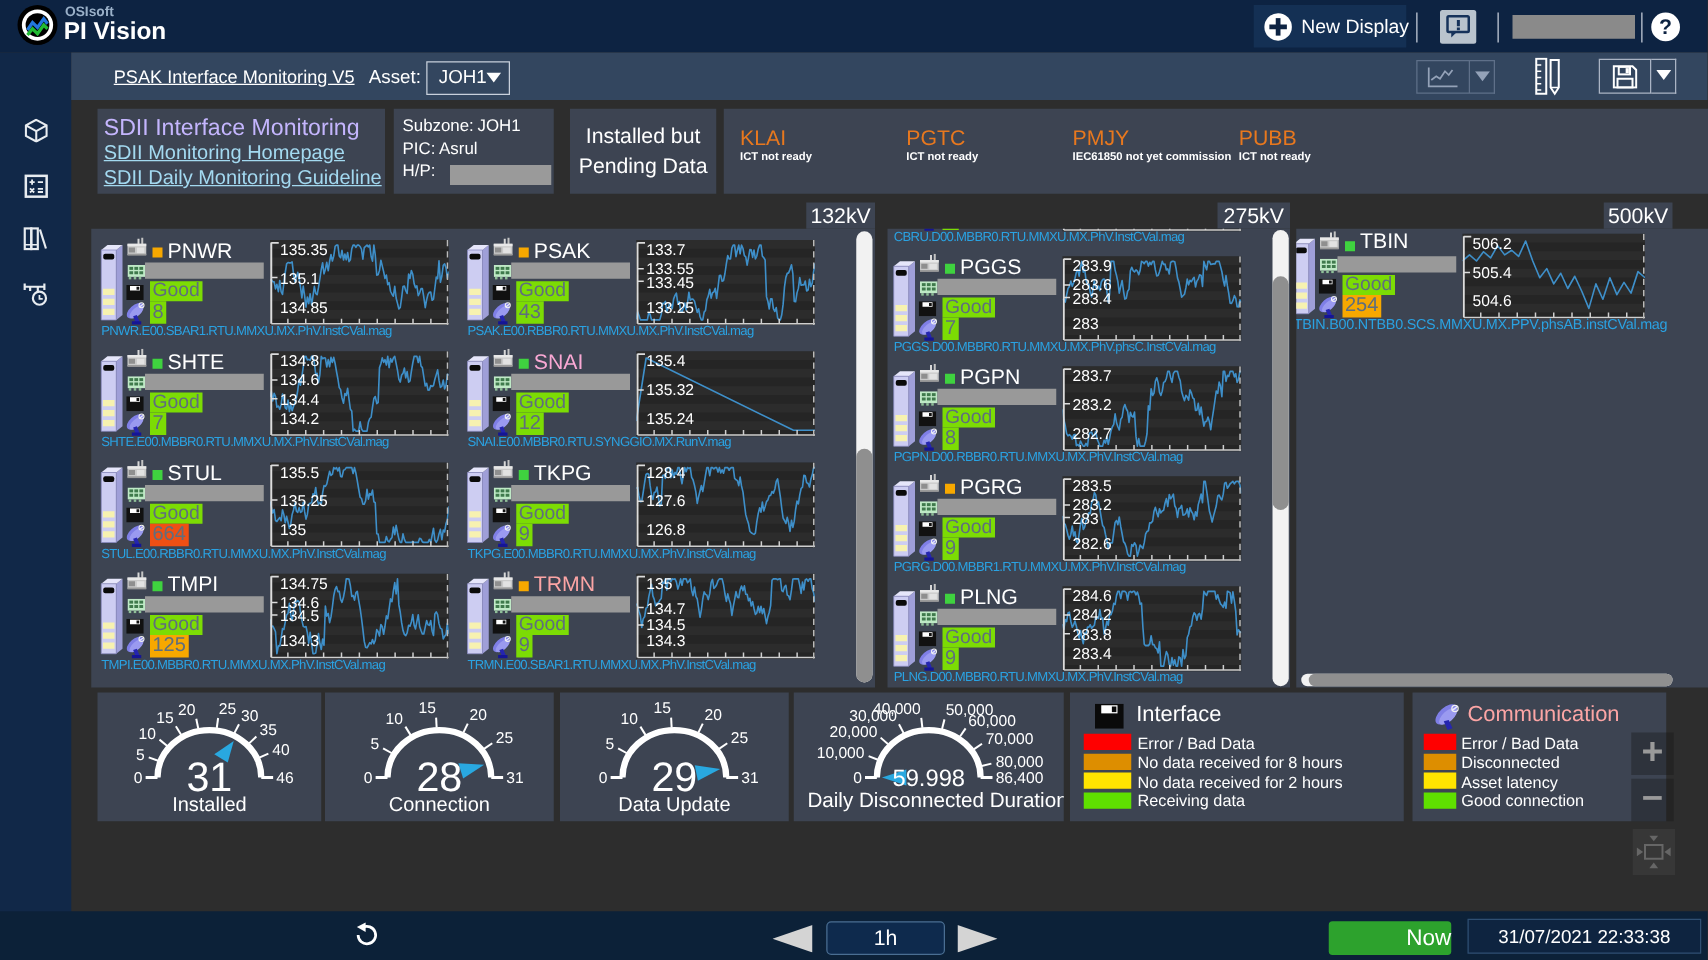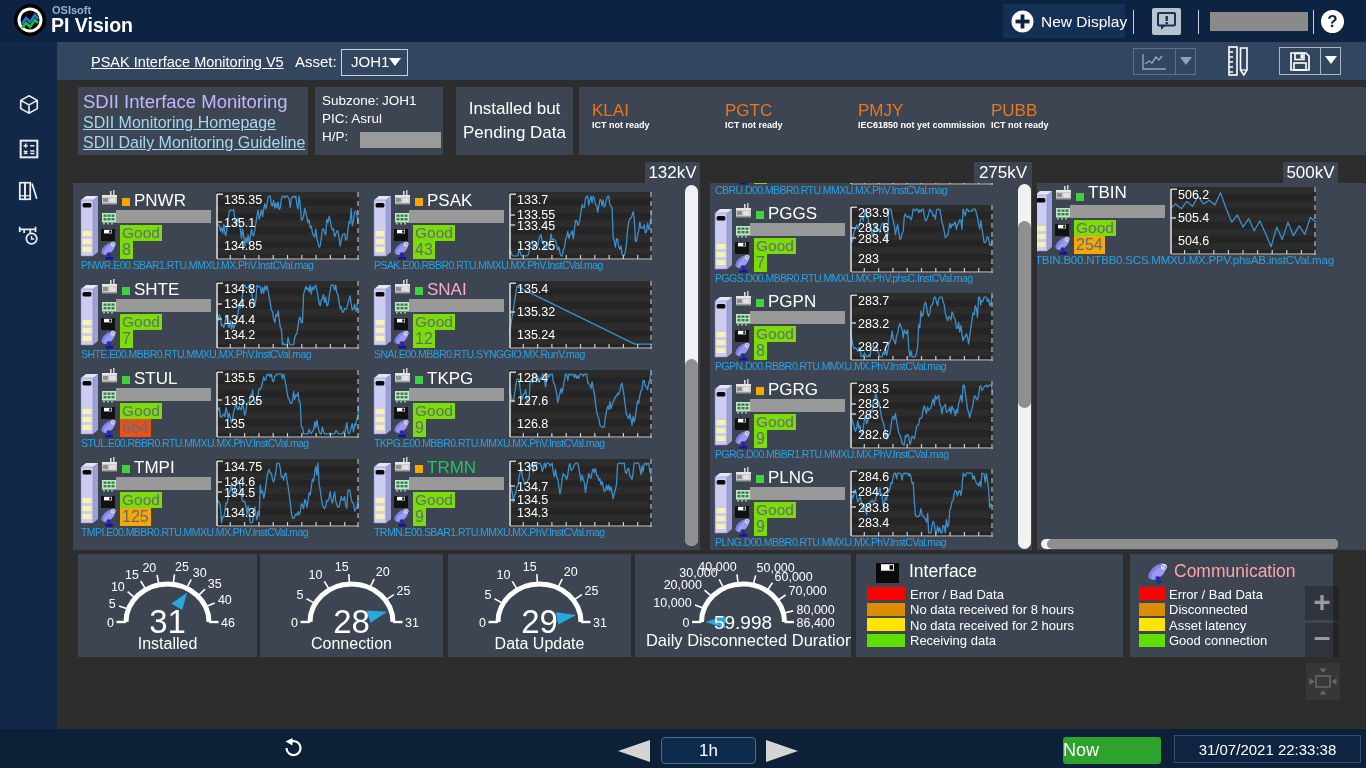--- a/index.html
+++ b/index.html
@@ -721,21 +721,21 @@
         </svg></div>
       <div style="position:absolute;left:23px;top:51px"><svg width="17" height="19" viewBox="0 0 17 19">
 <ellipse cx="7" cy="7.5" rx="8" ry="4.2" fill="#7f7fe6" transform="rotate(-42 7 7.5)"></ellipse>
 <ellipse cx="8.2" cy="8.6" rx="7" ry="3.2" fill="#9a9af0" transform="rotate(-42 8.2 8.6)"></ellipse>
 <path d="M5.5 12 L7.5 17 L10.5 16 L8.5 11 Z" fill="#2525b0"></path>
 <rect x="4.5" y="16" width="7.5" height="2.6" fill="#151595"></rect>
 <path d="M10.5 4.5 l3.2 -2.4" stroke="#e8e8ff" stroke-width="1" fill="none"></path>
 <circle cx="12.2" cy="3.2" r="2" fill="none" stroke="#f0f0f0" stroke-width="0.9"></circle>
         </svg></div>
       <div style="position:absolute;left:44px;top:8px;width:8px;height:8px;background:#f7a800"></div>
-      <div style="position:absolute;left:56px;top:1px;font-size:17px;color:#22c55e">TRMN</div>
+      <div style="position:absolute;left:56px;top:1px;font-size:17px;color:#fca5a5">TRMN</div>
       <div style="position:absolute;left:38px;top:20px;width:95px;height:13px;background:#999"></div>
       <div style="position:absolute;left:42px;top:35px;background:#7cdc04;color:#5f6e7e;font-size:15.5px;line-height:16px;padding:0 2px">Good</div>
       <div style="position:absolute;left:42px;top:51px;background:#7cdc04;color:#5f6e7e;font-size:16px;line-height:18px;padding:0 2px">9</div>
       <div style="position:absolute;left:138px;top:2px">
         <svg width="143" height="68" style="background:#252525;display:block">
           <rect x="0" y="0" width="143" height="7" fill="#ffffff" opacity="0.035"></rect>
           <rect x="0" y="14" width="143" height="7" fill="#ffffff" opacity="0.035"></rect>
           <rect x="0" y="28" width="143" height="7" fill="#ffffff" opacity="0.035"></rect>
           <rect x="0" y="42" width="143" height="7" fill="#ffffff" opacity="0.035"></rect>
           <rect x="0" y="56" width="143" height="7" fill="#ffffff" opacity="0.035"></rect>
@@ -1364,14 +1364,14 @@
 <path d="M3.5 11 a7 7 0 1 0 3.5 -6" fill="none" stroke="#fff" stroke-width="2.2"></path>
 <polygon points="9.5,1 2.5,4.5 9.5,8.5" fill="#fff"></polygon>
     </svg>
 <svg class="abs" style="left:618px;top:11px" width="32" height="22">
       <polygon points="32,0 32,22 0,11" fill="#d4d4d4"></polygon>
     </svg>
 <div class="abs" style="left:661px;top:8px;width:95px;height:27px;background:#0e2a4d;border:1.5px solid #4a6e92;border-radius:4px;color:#fff;font-size:17px;text-align:center;line-height:25px">1h</div>
 <svg class="abs" style="left:766px;top:11px" width="32" height="22">
       <polygon points="0,0 0,22 32,11" fill="#d4d4d4"></polygon>
     </svg>
-<div class="abs" style="left:1063px;top:8px;width:98px;height:27px;background:#2da22d;border-radius:3px;color:#fff;font-size:18px;text-align:left;line-height:27px">Now</div>
+<div class="abs" style="left:1063px;top:8px;width:98px;height:27px;background:#2da22d;border-radius:3px;color:#fff;font-size:18px;text-align:right;line-height:27px">Now</div>
 <div class="abs" style="left:1174px;top:6px;width:187px;height:28px;background:#0e2440;border:1px solid #2f4f72;color:#fff;font-size:15px;text-align:center;line-height:27px">31/07/2021 22:33:38</div>
 </div>
 </body></html>

